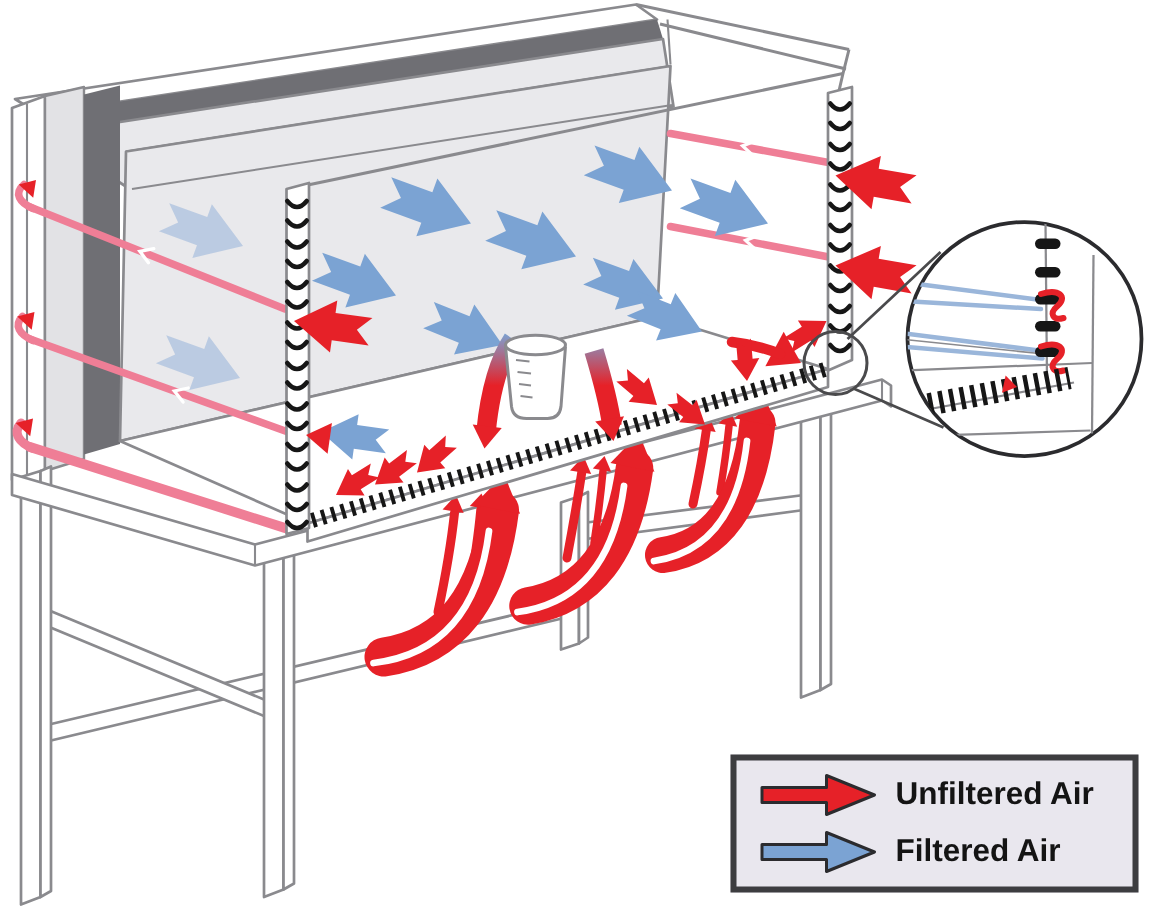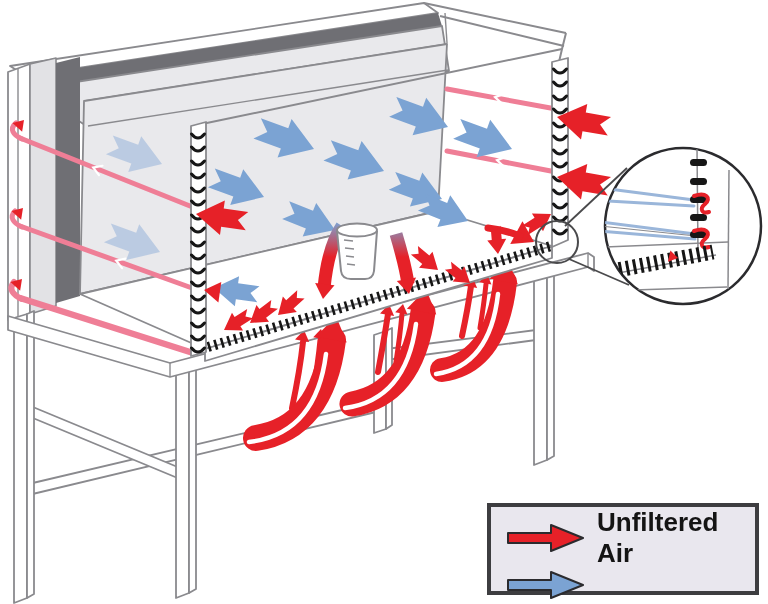--- a/index.html
+++ b/index.html
@@ -27,21 +27,21 @@
   .wline{stroke:#ffffff;fill:none;stroke-linecap:round;}
   .iline{stroke:var(--line);stroke-width:1.5;fill:none;}
   .iblue{stroke:#9ab6da;stroke-width:3;fill:none;stroke-linecap:round;}
   .pill{fill:var(--ink);}
   .shook{stroke:var(--red);stroke-width:4;fill:none;stroke-linecap:round;}
 
   #legend{position:absolute;left:487px;top:503px;width:272px;height:92px;
           background:var(--legend-bg);border:4px solid var(--legend-border);
           box-sizing:border-box;display:flex;flex-direction:column;justify-content:space-evenly;}
   .legend-row{display:flex;align-items:center;gap:10px;padding-left:14px;}
-  .legend-label{font-weight:700;font-size:26px;color:#141414;letter-spacing:0;}
+  .legend-label{font-weight:700;font-size:21px;color:#141414;letter-spacing:0;}
   .larrow{width:82px;height:32px;flex:0 0 auto;}
 </style>
 </head>
 <body>
 
 <div id="stage">
 
 <svg width="768" height="604" viewBox="0 0 768 604">
   <defs>
 
@@ -303,16 +303,17 @@
   <div class="legend-row">
     <svg class="larrow" viewBox="0 0 82 32">
       <polygon points="3,11 46,11 46,3 78,16 46,29 46,21 3,21" fill="var(--red)" stroke="#2b2b2e" stroke-width="2" stroke-linejoin="round"></polygon>
     </svg>
     <span class="legend-label">Unfiltered Air</span>
   </div>
   <div class="legend-row">
     <svg class="larrow" viewBox="0 0 82 32">
       <polygon points="3,11 46,11 46,3 78,16 46,29 46,21 3,21" fill="var(--blue)" stroke="#2b2b2e" stroke-width="2" stroke-linejoin="round"></polygon>
     </svg>
+    <span class="legend-label">Filtered Air</span>
   </div>
 </div>
 
 </div>
 
 </body></html>

